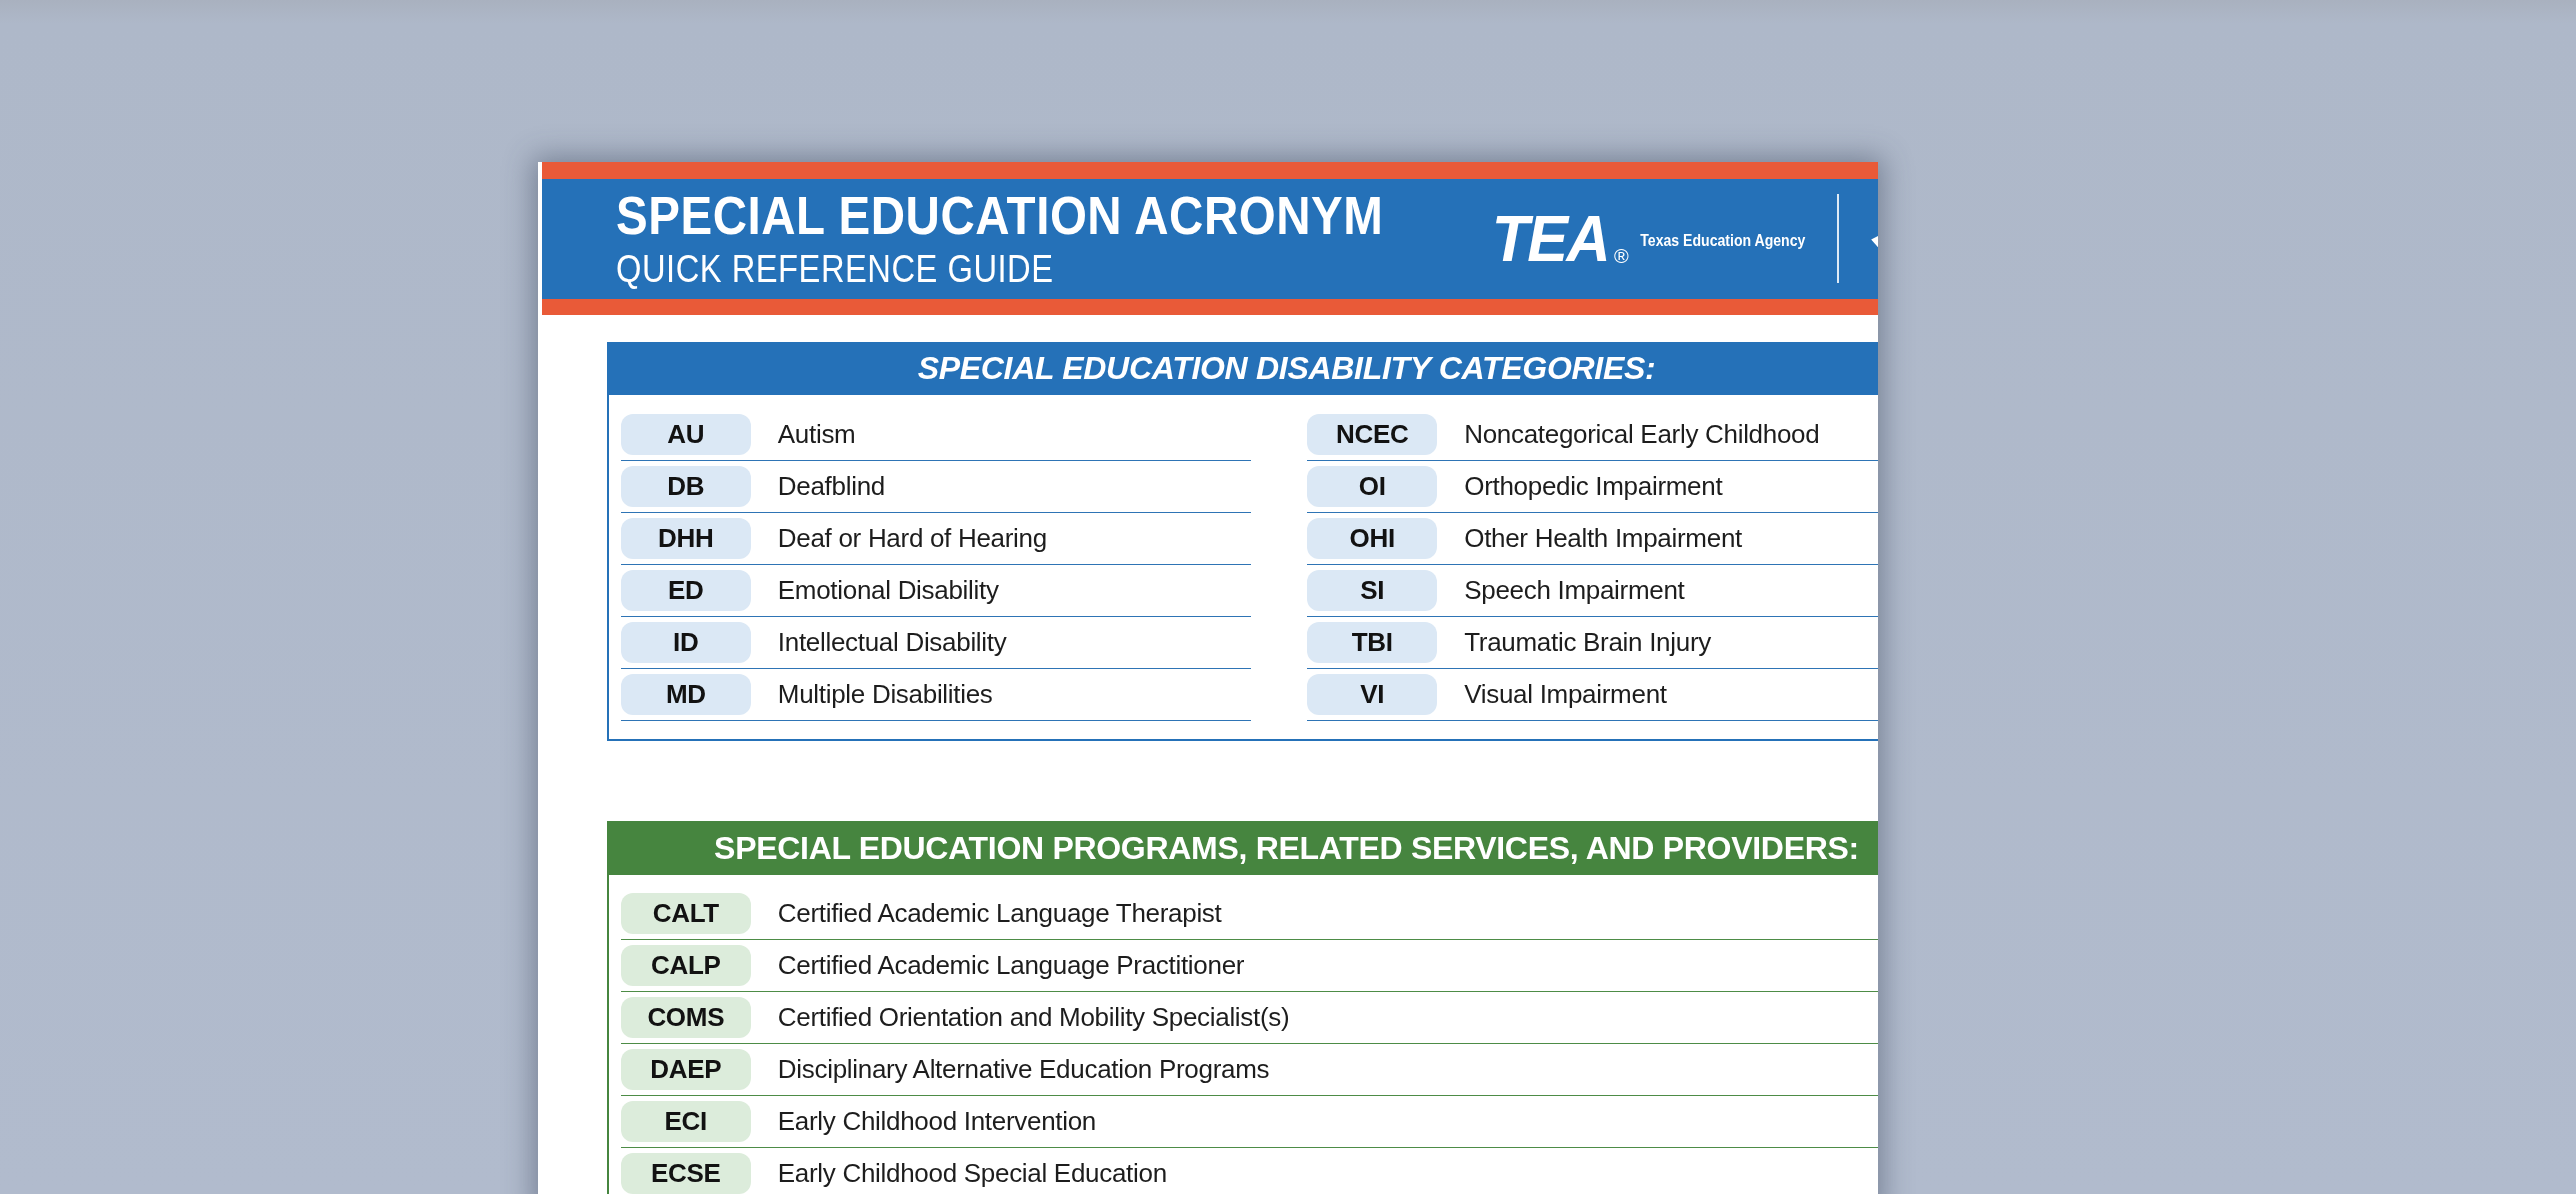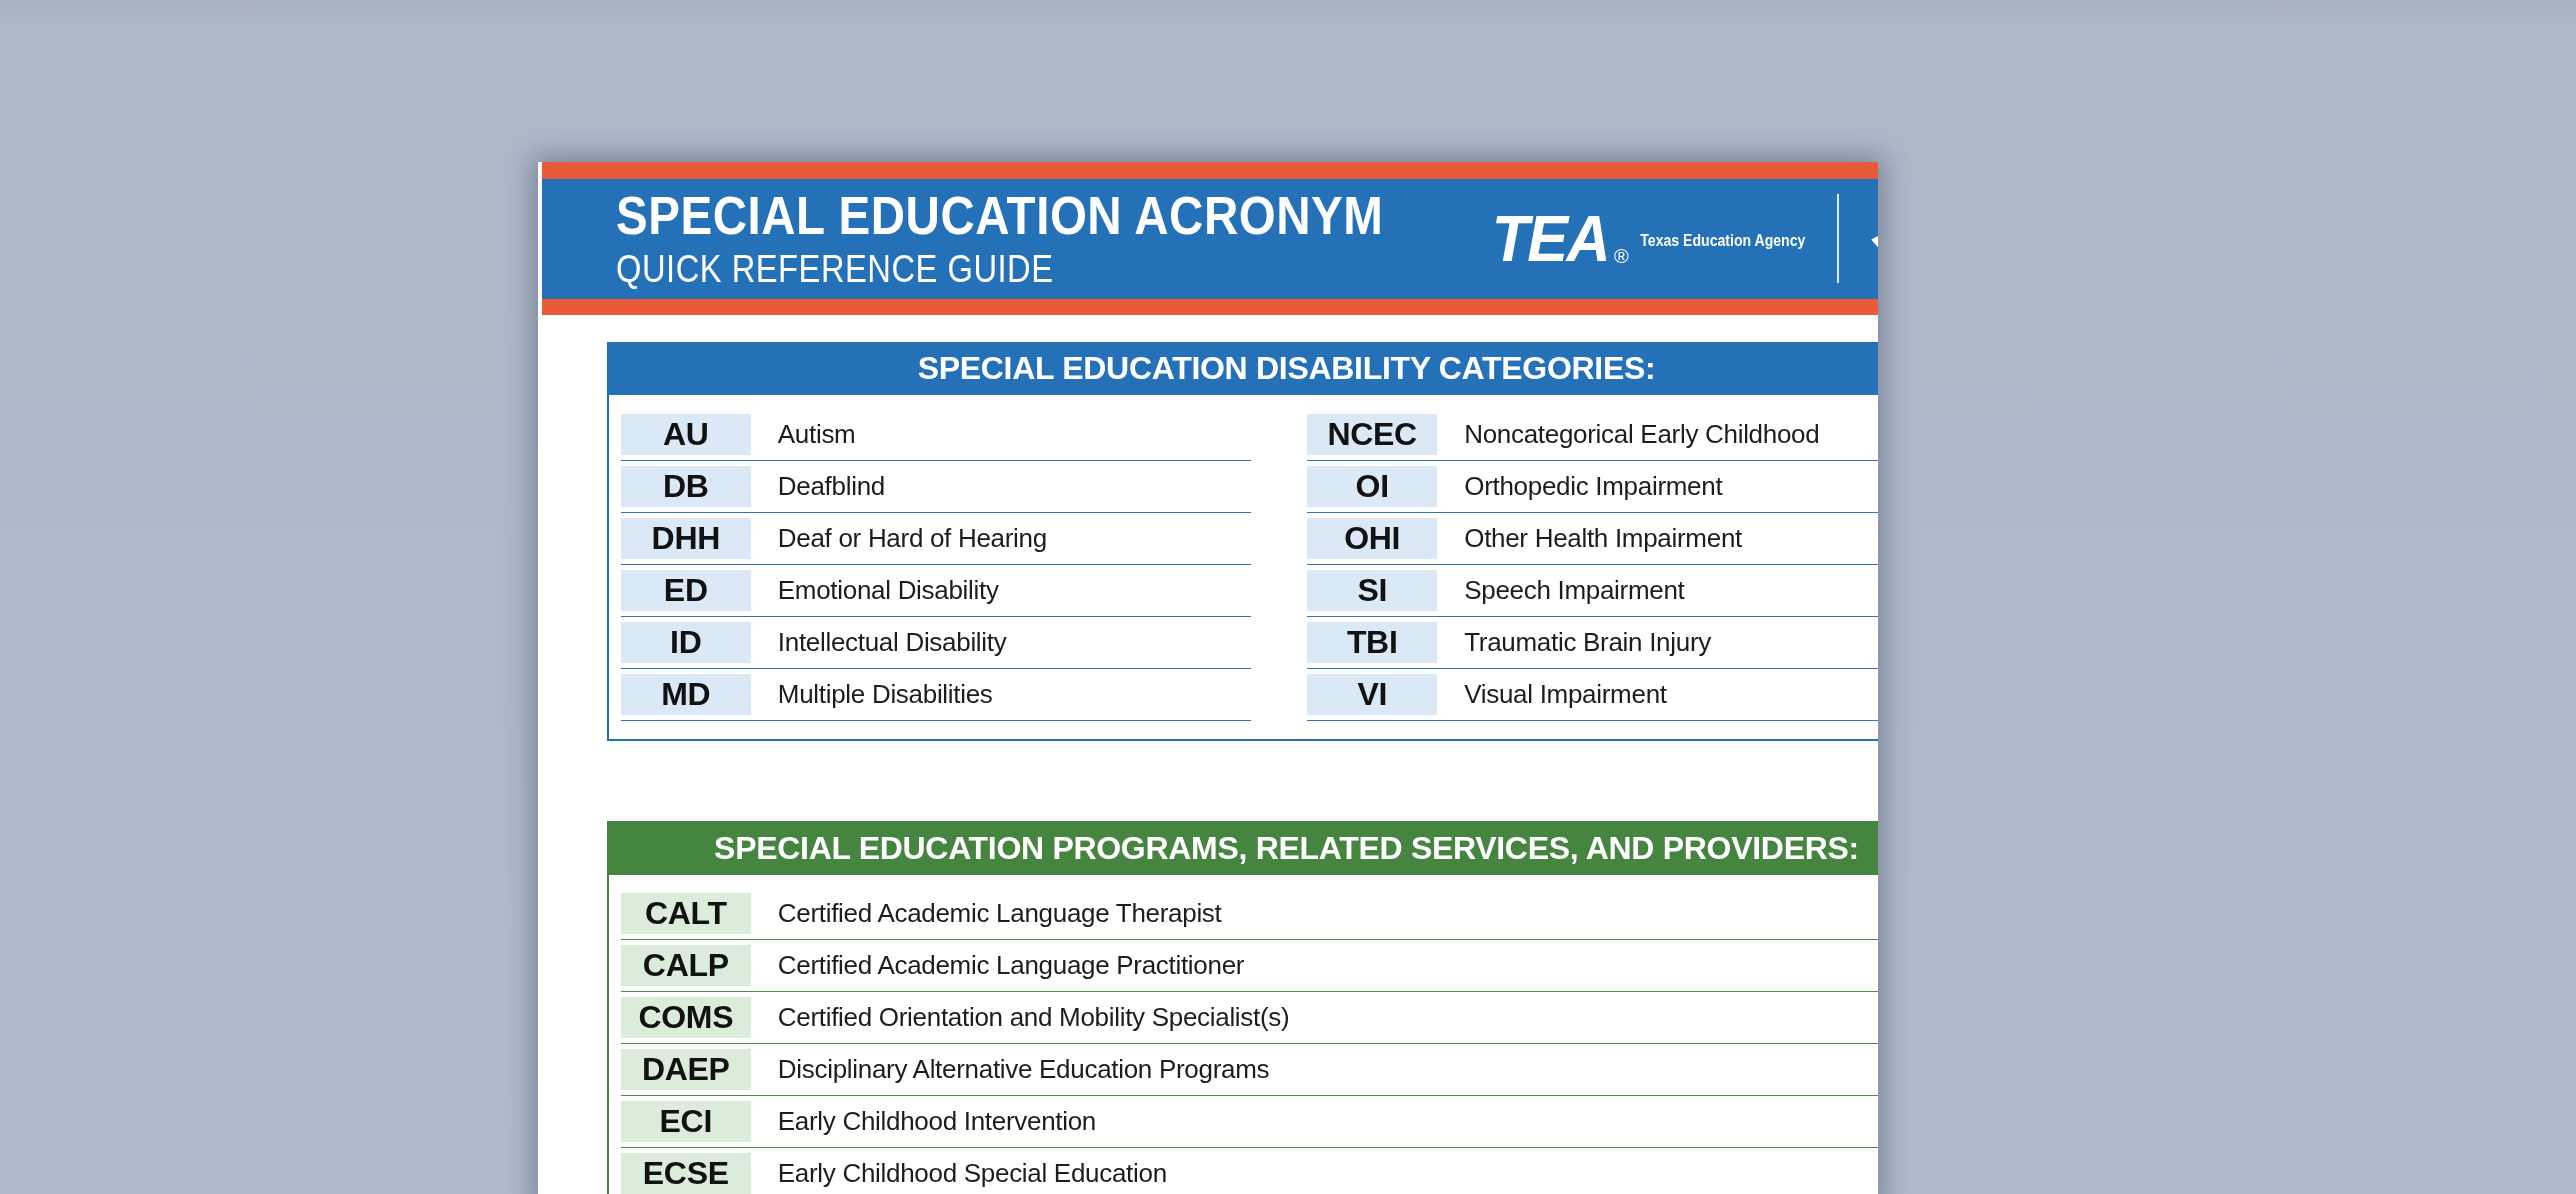--- a/index.html
+++ b/index.html
@@ -62,39 +62,39 @@
   .sped-l2{font-size:28px;font-weight:800;letter-spacing:0.3px;}
   .sped-l3{font-size:28px;font-weight:800;letter-spacing:0.3px;}
 
   
   .tbl{position:absolute;left:69px;width:1359px;}
   .tbl-disability{top:180px;}
   .tbl-programs{top:659px;}
   .tbl-head{
     color:#fff;font-weight:700;text-align:center;letter-spacing:-0.3px;white-space:nowrap;
   }
-  .tbl-disability .tbl-head{background:var(--blue);height:53px;line-height:53px;font-size:32px;}
+  .tbl-disability .tbl-head{background:var(--blue);height:53px;line-height:53px;font-size:32px;font-style:italic;}
   .tbl-programs  .tbl-head{background:var(--green);height:54px;line-height:54px;font-size:32px;}
   .tbl-body{background:#fff;}
   .tbl-disability .tbl-body{
     border:2.9px solid var(--blue);border-top:none;
     display:grid;grid-template-columns:1fr 1fr;column-gap:56px;
     padding:14px 26.4px 17.6px 11.8px;
   }
   .tbl-programs .tbl-body{
     border:2.9px solid var(--green);border-top:none;border-bottom:none;
     padding:13px 16.5px 0 11.8px;height:329px;
   }
   .row{height:52px;display:flex;align-items:center;}
   .tbl-disability .row{border-bottom:1.8px solid var(--line-blue);}
   .tbl-programs  .row{border-bottom:1.8px solid var(--line-green);}
   .acro{
     width:130px;flex:none;align-self:stretch;margin:5.3px 27px 5.3px 0;
     display:flex;align-items:center;justify-content:center;
-    font-size:32px;font-weight:700;color:#121212;letter-spacing:-0.3px;
+    font-size:26px;font-weight:700;color:#121212;letter-spacing:-0.3px;border-radius:12px;
   }
   .tbl-disability .acro{background:var(--cell-blue);}
   .tbl-programs  .acro{background:var(--cell-green);}
   .def{font-size:26px;color:var(--ink);white-space:nowrap;letter-spacing:-0.3px;}
 </style>
 </head>
 <body>
 
 <div class="stage">
   <div class="page">

